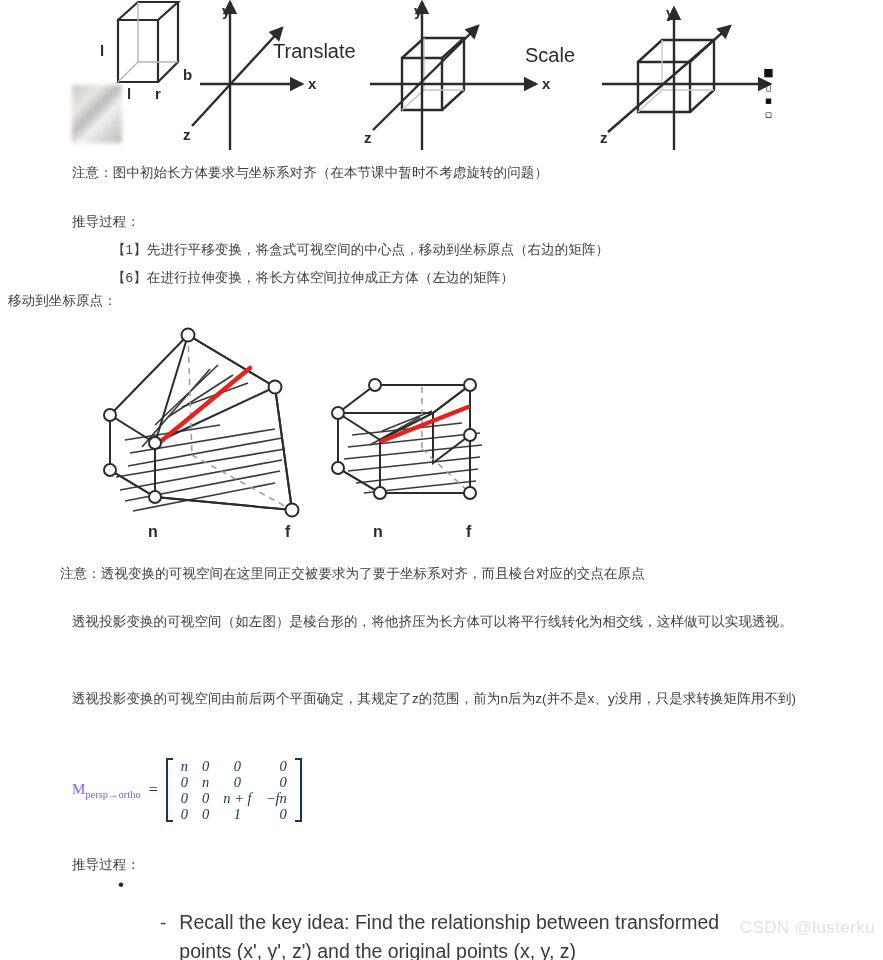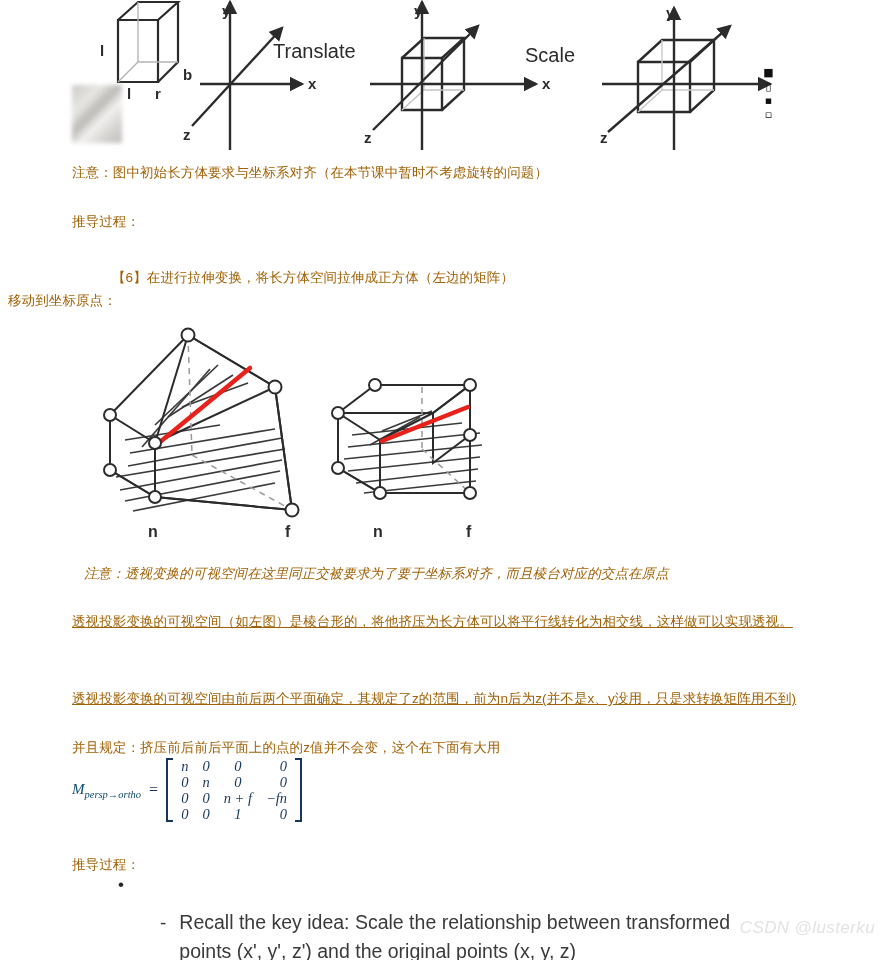--- a/index.html
+++ b/index.html
@@ -15,25 +15,25 @@
     color: #1f1f1f;
   }
 
   .page { position: relative; width: 883px; height: 960px; background:#fff; }
 
   
   .ln {
     position: absolute;
     font-size: 13.5px;
     line-height: 20px;
-    color: #a16207;
+    color: #404040;
     white-space: pre;
     letter-spacing: 0.1px;
   }
-  .ln.wrap { white-space: normal; text-decoration: underline; }
+  .ln.wrap { white-space: normal; }
 
   
   .fig-top {
     position: absolute;
     left: 70px; top: 0px;
     width: 720px; height: 155px;
   }
   .fig-top svg { display:block; }
 
   
@@ -74,23 +74,22 @@
   .matrix-wrap {
     position: absolute;
     left: 72px; top: 758px;
     display: flex;
     align-items: center;
     gap: 8px;
     color: #17365d;
   }
   .mlabel {
     font-family: "Liberation Serif", "DejaVu Serif", serif;
-    font-style: italic;
     font-size: 15px;
-    color: #0c4a6e;
+    color: #8b5cf6;
     white-space: nowrap;
   }
   .mlabel sub {
     font-size: 10.5px;
   }
   .meq {
     font-family: "Liberation Serif", serif;
     font-size: 16px;
     color: #17365d;
   }
@@ -155,21 +154,20 @@
   .slide-l2-txt { line-height: 29px; }
 
   
   .watermark {
     position: absolute;
     right: 8px; bottom: 22px;
     color: #e3e3e3;
     font-size: 17px;
     letter-spacing: .4px;
     white-space: nowrap;
-    font-style: italic;
   }
 </style>
 </head>
 <body>
 
 <div class="page">
 
   <div class="fig-top">
     <svg width="720" height="155" viewBox="0 0 720 155">
       <defs>
@@ -246,20 +244,21 @@
     </svg>
   </div>
 
   <div class="photo-overlay"></div>
 
   <div class="edge-glyph">■▯▪▫</div>
 
   <div class="ln" style="left:72px; top:163px;">注意：图中初始长方体要求与坐标系对齐（在本节课中暂时不考虑旋转的问题）</div>
 
   <div class="ln" style="left:72px; top:212px;">推导过程：</div>
+  <div class="ln" style="left:112px; top:240px;">【1】先进行平移变换，将盒式可视空间的中心点，移动到坐标原点（右边的矩阵）</div>
   <div class="ln" style="left:112px; top:268px;">【6】在进行拉伸变换，将长方体空间拉伸成正方体（左边的矩阵）</div>
 
   <div class="ln" style="left:8px; top:291px;">移动到坐标原点：</div>
 
   <div class="fig-frustum">
     <svg width="470" height="220" viewBox="0 0 470 220">
 
       <g>
 
         <g stroke="#3a3a3a" stroke-width="1.7" fill="none">
@@ -354,27 +353,26 @@
           <circle cx="400" cy="110" r="6"></circle>
           <circle cx="400" cy="168" r="6"></circle>
         </g>
 
         <text x="303" y="212" font-family="Liberation Sans, sans-serif" font-size="16" font-weight="700" fill="#2b2b2b" id="svg-fr-n">n</text>
         <text x="396" y="212" font-family="Liberation Sans, sans-serif" font-size="16" font-weight="700" fill="#2b2b2b" id="svg-fr-f">f</text>
       </g>
     </svg>
   </div>
 
-  <div class="ln" style="left:84px; top:564px;font-style:italic;">注意：透视变换的可视空间在这里同正交被要求为了要于坐标系对齐，而且棱台对应的交点在原点</div>
+  <div class="ln" style="left:60px; top:564px;">注意：透视变换的可视空间在这里同正交被要求为了要于坐标系对齐，而且棱台对应的交点在原点</div>
 
   <div class="ln wrap" style="left:72px; top:612px; width:758px;">透视投影变换的可视空间（如左图）是棱台形的，将他挤压为长方体可以将平行线转化为相交线，这样做可以实现透视。</div>
 
   <div class="ln wrap" style="left:72px; top:689px; width:762px;">透视投影变换的可视空间由前后两个平面确定，其规定了z的范围，前为n后为z(并不是x、y没用，只是求转换矩阵用不到)</div>
 
-  <div class="ln" style="left:72px; top:738px;">并且规定：挤压前后前后平面上的点的z值并不会变，这个在下面有大用</div>
 
   <div class="matrix-wrap">
     <span class="mlabel"><span>M</span><sub>persp→ortho</sub></span>
     <span class="meq">=</span>
     <span class="bracket-mat">
       <span class="brk l"></span>
       <table class="mat">
         <tbody>
           <tr>
             <td>n</td>
@@ -408,21 +406,21 @@
 
   <div class="ln" style="left:72px; top:855px;">推导过程：</div>
 
   <div class="slide">
     <div class="slide-l1">
       <span class="slide-bullet">•</span>
     </div>
     <div class="slide-l2">
       <span class="slide-dash">-</span>
       <span class="slide-l2-txt">
-        <span>Recall the key idea: Scale the relationship between transformed</span><br>
+        <span>Recall the key idea: Find the relationship between transformed</span><br>
         <span>points (x', y', z') and the original points (x, y, z)</span>
       </span>
     </div>
   </div>
 
   <div class="watermark">CSDN @lusterku</div>
 
 </div>
 
 </body></html>

